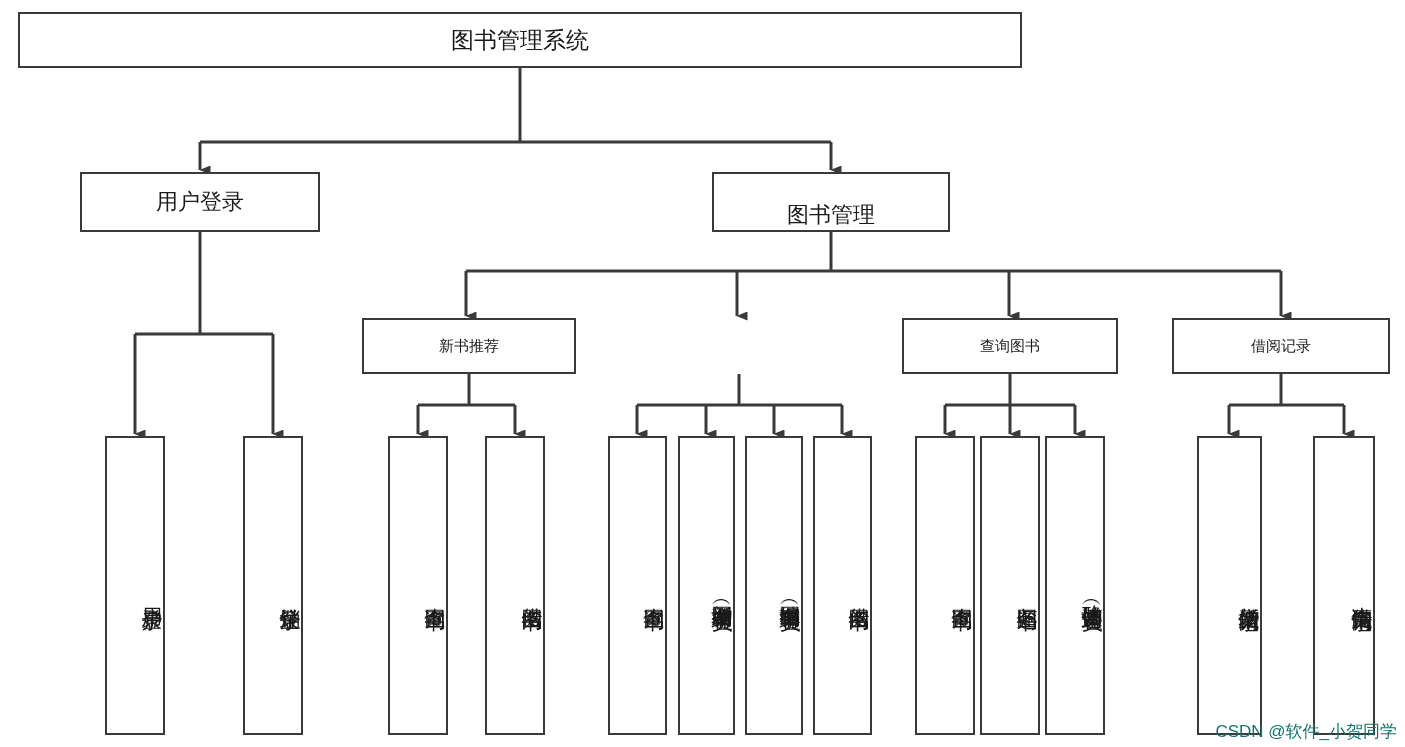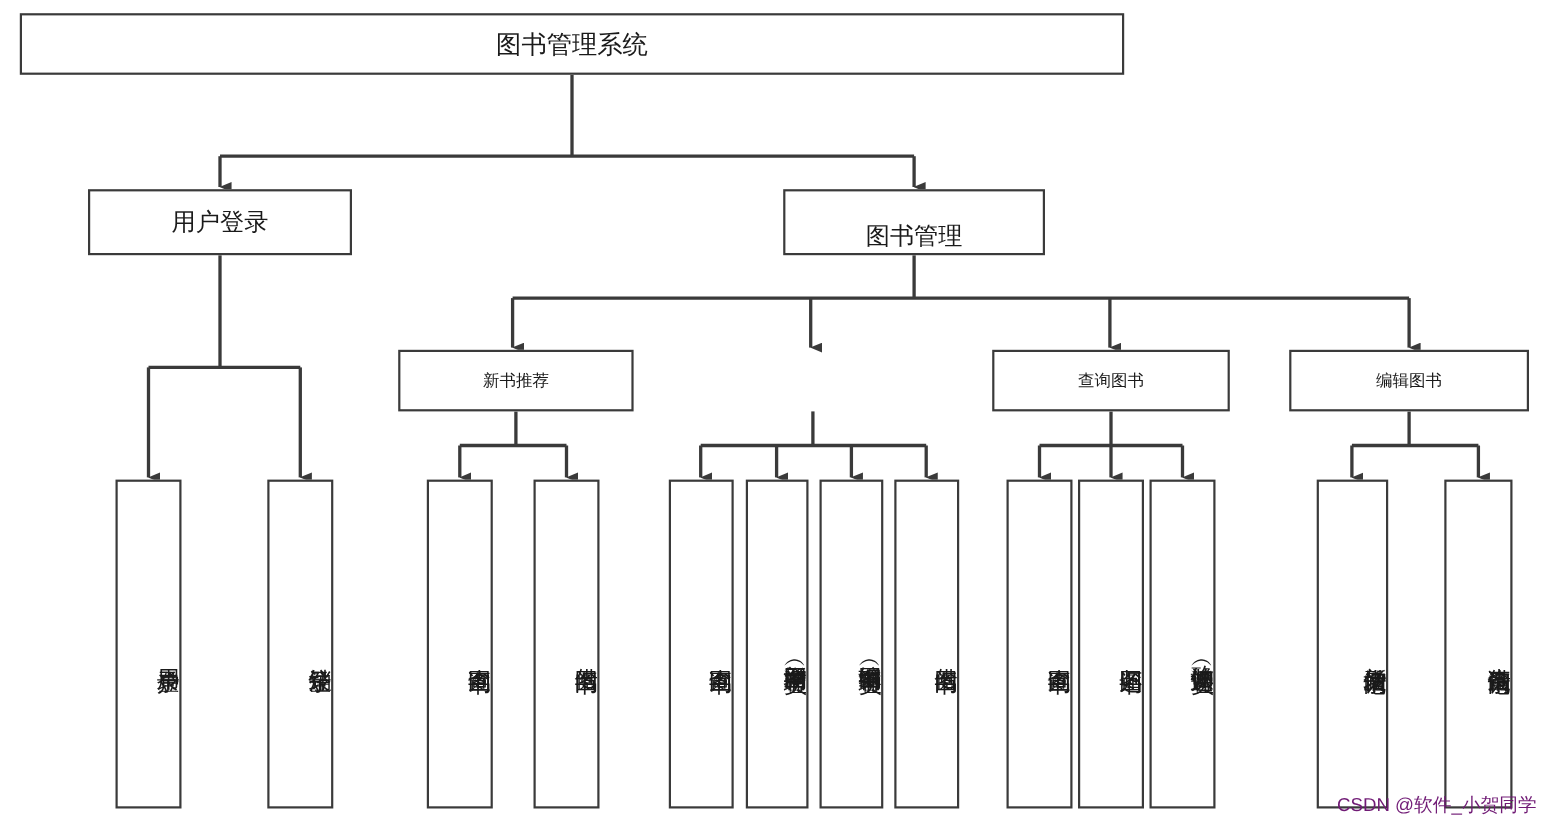--- a/index.html
+++ b/index.html
@@ -60,21 +60,21 @@
   }
   .leaf .node-label {
     writing-mode: vertical-rl;
     text-orientation: upright;
   }
   #watermark {
     position: absolute;
     right: 8px;
     bottom: 4px;
     font-size: 17px;
-    color: #701a75;
+    color: #0f766e;
     white-space: nowrap;
     z-index: 5;
   }
 </style>
 </head>
 <body>
 
 <div id="canvas">
 
   <svg id="wires" viewBox="0 0 1405 747" xmlns="http://www.w3.org/2000/svg">
@@ -138,21 +138,21 @@
     <span class="node-label">图书管理</span>
   </div>
 
   <div class="node level2" style="left: 362px; top: 318px; width: 214px; height: 56px;">
     <span class="node-label">新书推荐</span>
   </div>
   <div class="node level2" style="left: 902px; top: 318px; width: 216px; height: 56px;">
     <span class="node-label">查询图书</span>
   </div>
   <div class="node level2" style="left: 1172px; top: 318px; width: 218px; height: 56px;">
-    <span class="node-label">编辑图书</span>
+    <span class="node-label">借阅记录</span>
   </div>
 
   <div class="node leaf" style="left: 105px; top: 436px; width: 60px; height: 299px;">
     <span class="node-label">用户登录</span>
   </div>
   <div class="node leaf" style="left: 243px; top: 436px; width: 60px; height: 299px;">
     <span class="node-label">注销登录</span>
   </div>
   <div class="node leaf" style="left: 388px; top: 436px; width: 60px; height: 299px;">
     <span class="node-label">查询图书</span>

